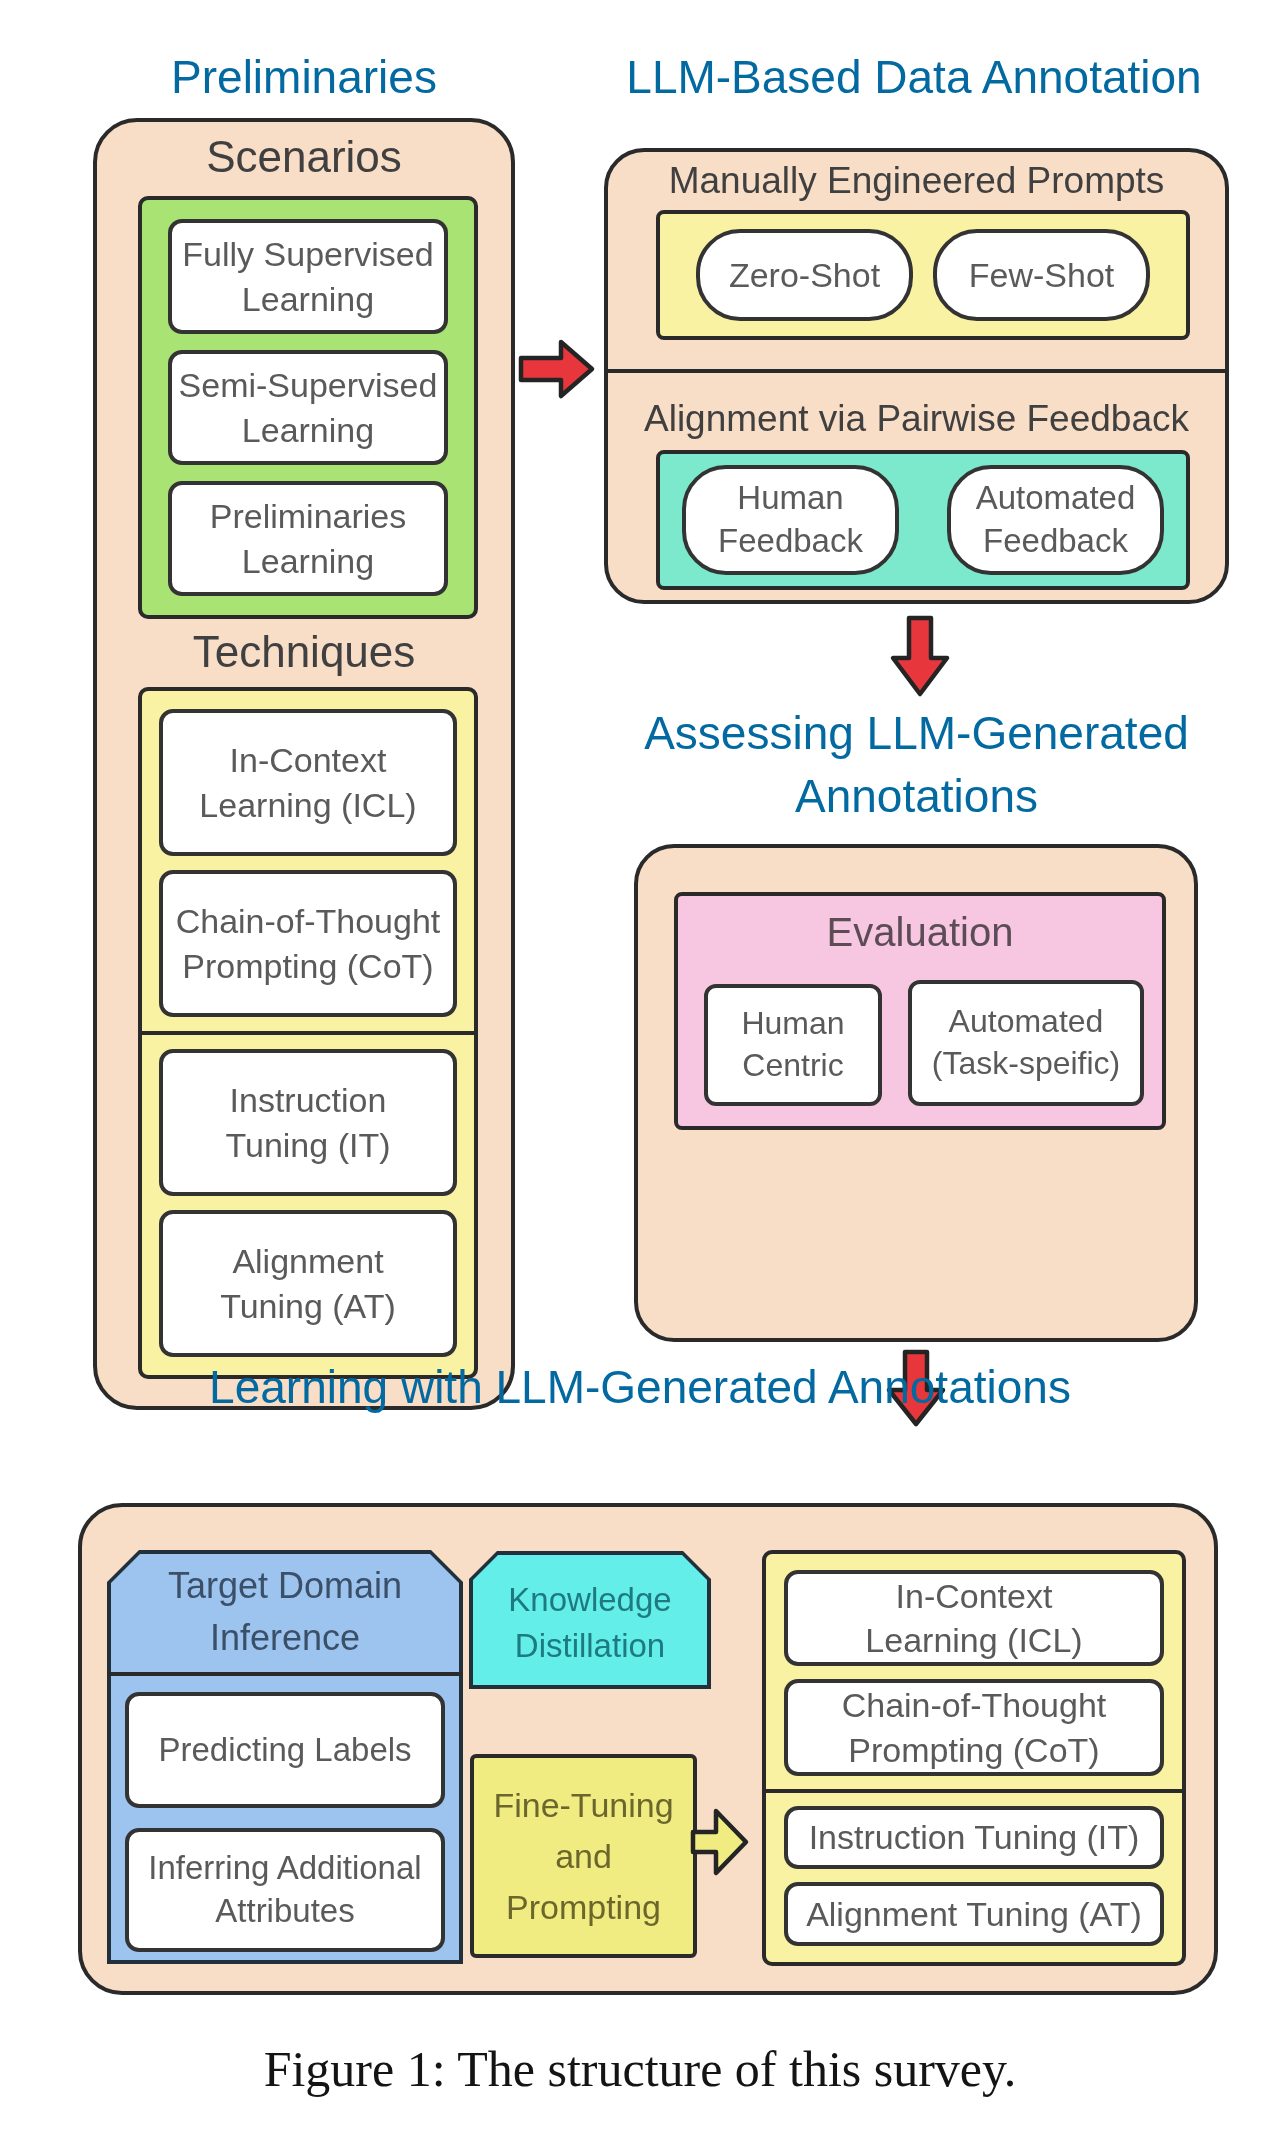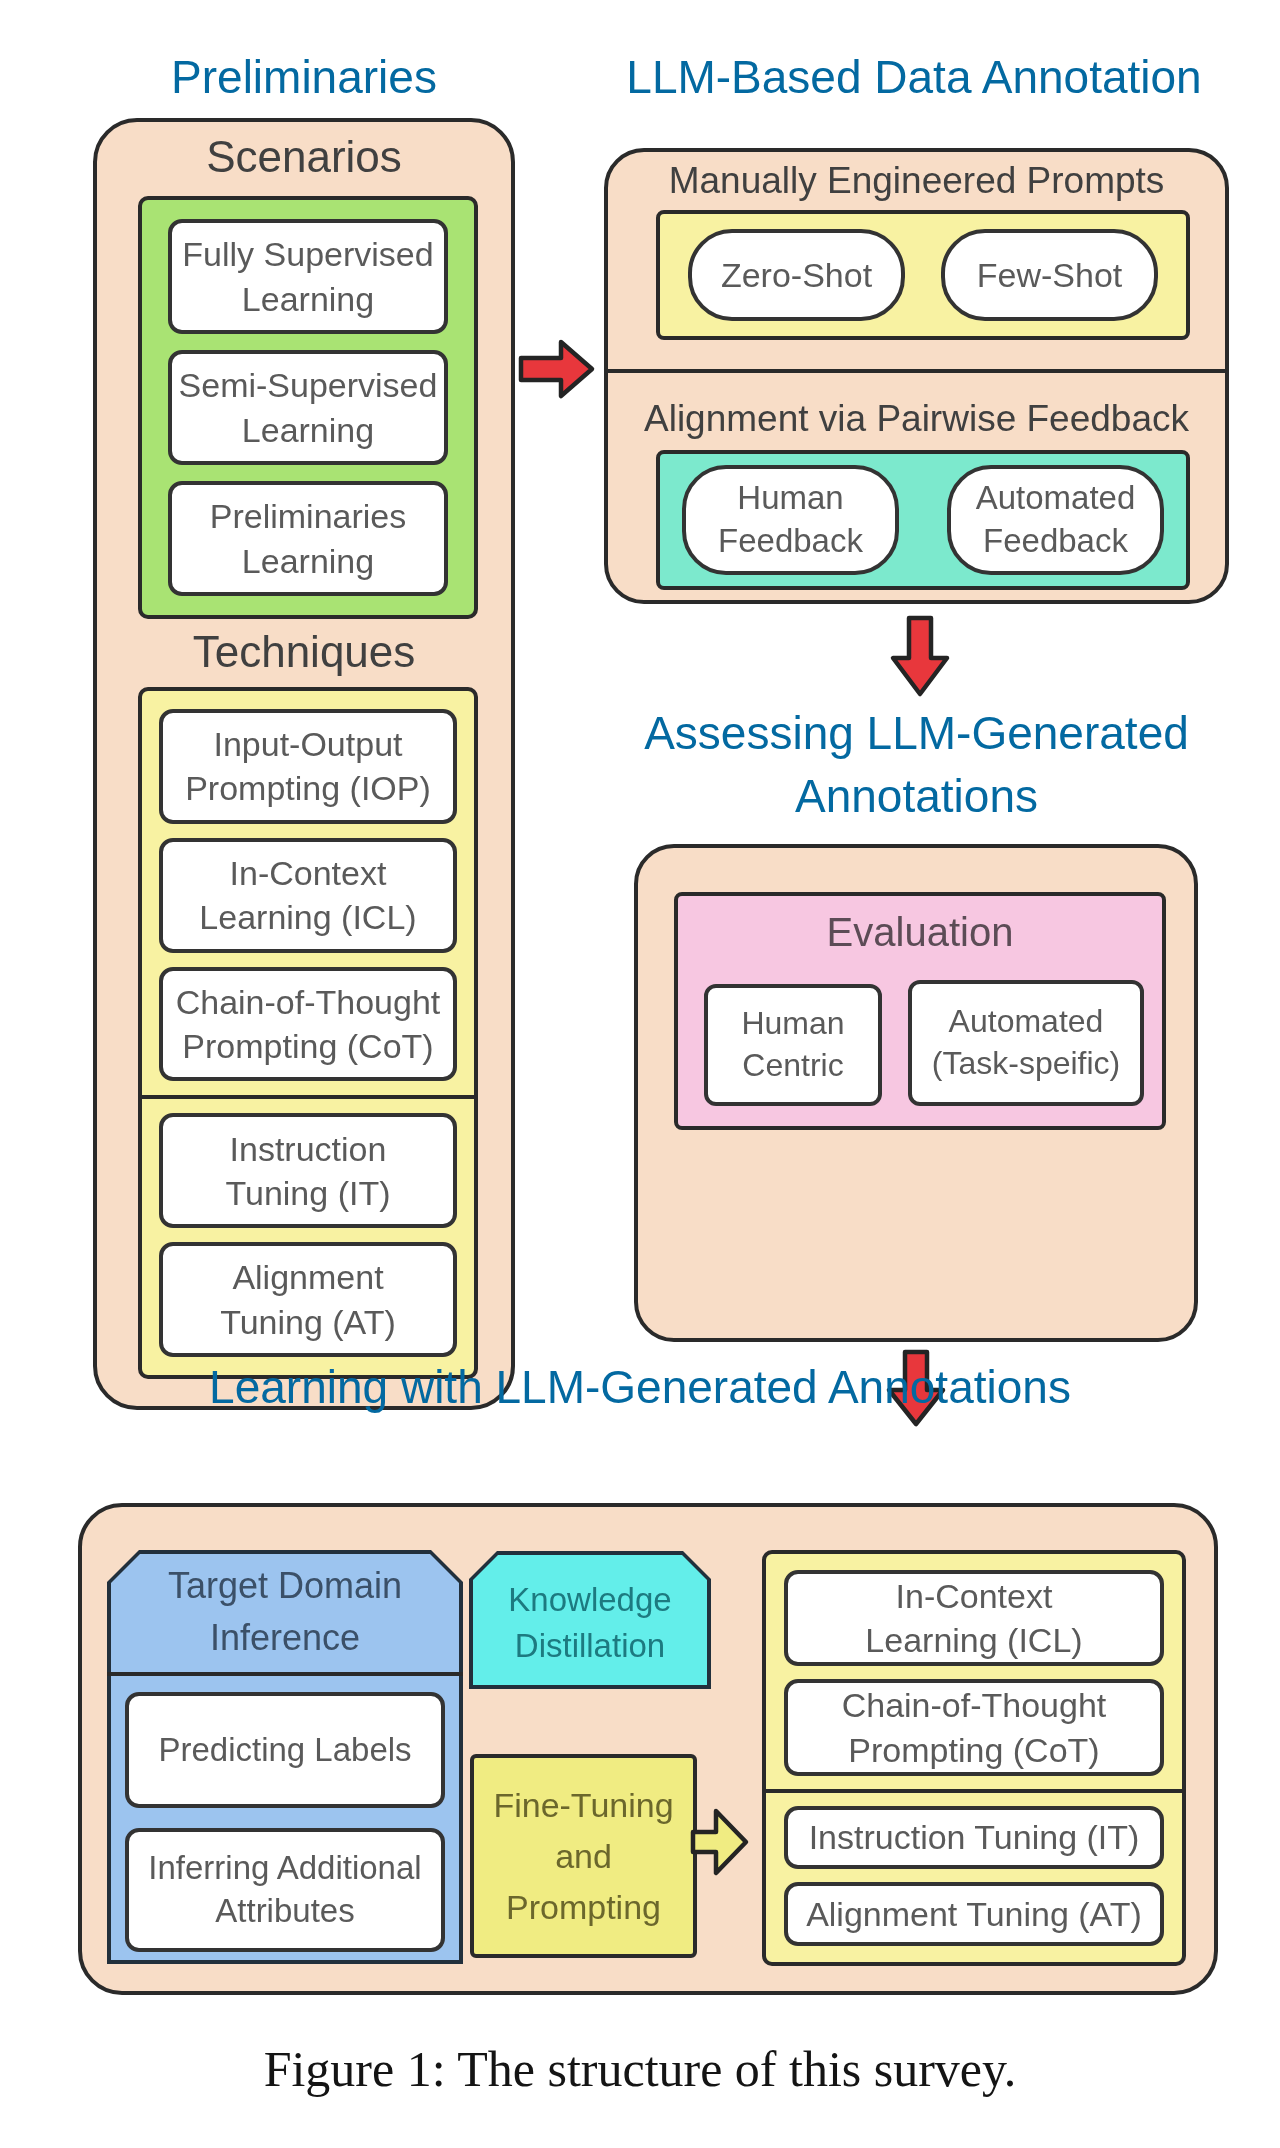--- a/index.html
+++ b/index.html
@@ -41,43 +41,41 @@
 Learning</div>
       <div class="node vflex-node" style="font-size:34px;">Semi-Supervised
 Learning</div>
       <div class="node vflex-node" style="font-size:34px;">Preliminaries
 Learning</div>
     </div>
 
     <div class="abs hdr" style="top:505px; font-size:44px;">Techniques</div>
 
     <div class="abs sub col" style="left:41px; top:565px; width:340px; height:692px; background:#f8f2a2; padding:18px 17px; gap:14px;">
-      <div class="node vflex-node" style="font-size:34px;">Input-Output
-Prompting (IOP)</div>
       <div class="node vflex-node" style="font-size:34px;">In-Context
 Learning (ICL)</div>
       <div class="node vflex-node" style="font-size:34px;">Chain-of-Thought
 Prompting (CoT)</div>
       <div class="hdivider" style="margin:0 -17px;"></div>
       <div class="node vflex-node" style="font-size:34px;">Instruction
 Tuning (IT)</div>
       <div class="node vflex-node" style="font-size:34px;">Alignment
 Tuning (AT)</div>
     </div>
   </div>
 
   <svg class="abs" style="left:517px; top:337px;" width="80" height="64" viewBox="0 0 80 64">
     <polygon points="4,21 44,21 44,5 75,32 44,59 44,43 4,43" fill="#e8373c" stroke="#242424" stroke-width="4.5" stroke-linejoin="round"></polygon>
   </svg>
 
   <div class="abs panel" style="left:604px; top:148px; width:625px; height:456px; border-radius:40px;">
     <div class="abs hdr" style="top:8px; font-size:37px;">Manually Engineered Prompts</div>
 
     <div class="abs sub" style="left:48px; top:58px; width:534px; height:130px; background:#f8f2a2; border-radius:8px;
-                display:flex; align-items:center; justify-content:space-between; padding:0 28px;">
+                display:flex; align-items:center; justify-content:space-between; padding:0 36px;">
       <div class="node pill" style="width:217px; height:92px; font-size:34px;">Zero-Shot</div>
       <div class="node pill" style="width:217px; height:92px; font-size:34px;">Few-Shot</div>
     </div>
 
     <div class="abs hdivider" style="left:0; right:0; top:217px;"></div>
 
     <div class="abs hdr" style="top:246px; font-size:37px;">Alignment via Pairwise Feedback</div>
 
     <div class="abs sub" style="left:48px; top:298px; width:534px; height:140px; background:#7ce9cd; border-radius:8px;
                 display:flex; align-items:center; justify-content:space-between; padding:0 22px;">

